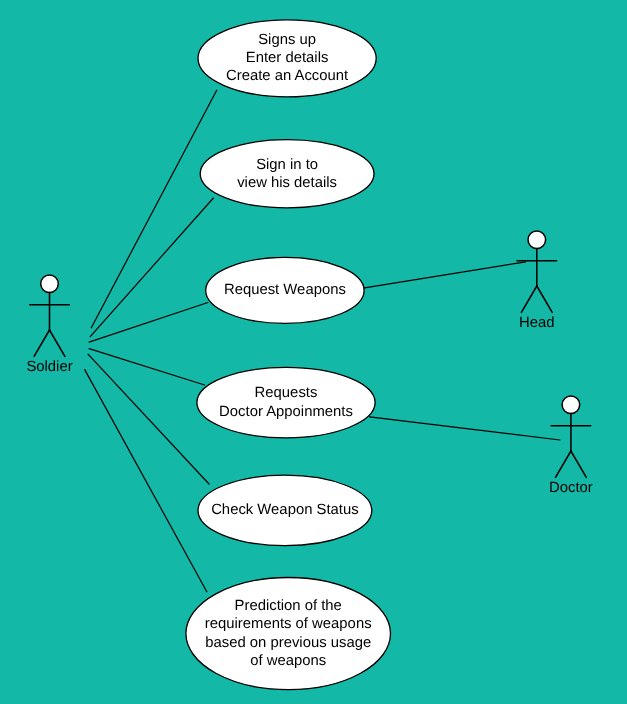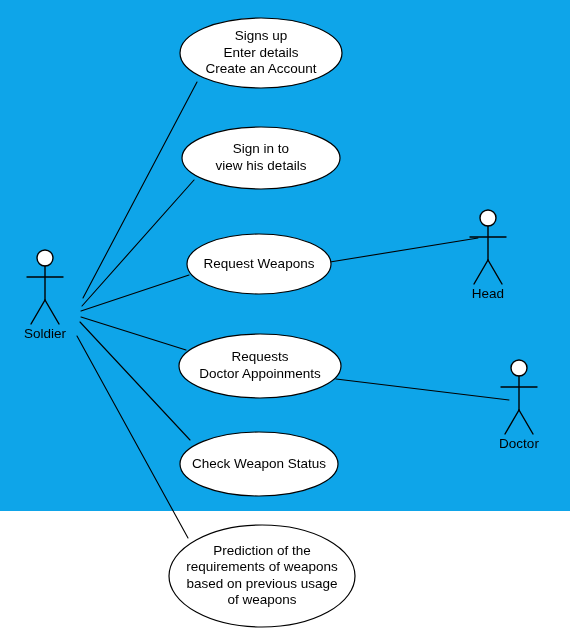--- a/index.html
+++ b/index.html
@@ -10,22 +10,22 @@
   }
   body {
     width: 570px;
     height: 640px;
     font-family: "Liberation Sans", sans-serif;
     overflow: hidden;
   }
   #diagram-root {
     position: relative;
     width: 570px;
-    height: 511px;
-    background: #0ea5e9;
+    height: 640px;
+    background: #14b8a6;
   }
   svg.canvas {
     display: block;
     width: 570px;
     height: 640px;
   }
   .assoc-line {
     stroke: #000000;
     stroke-width: 1.1;
     fill: none;

